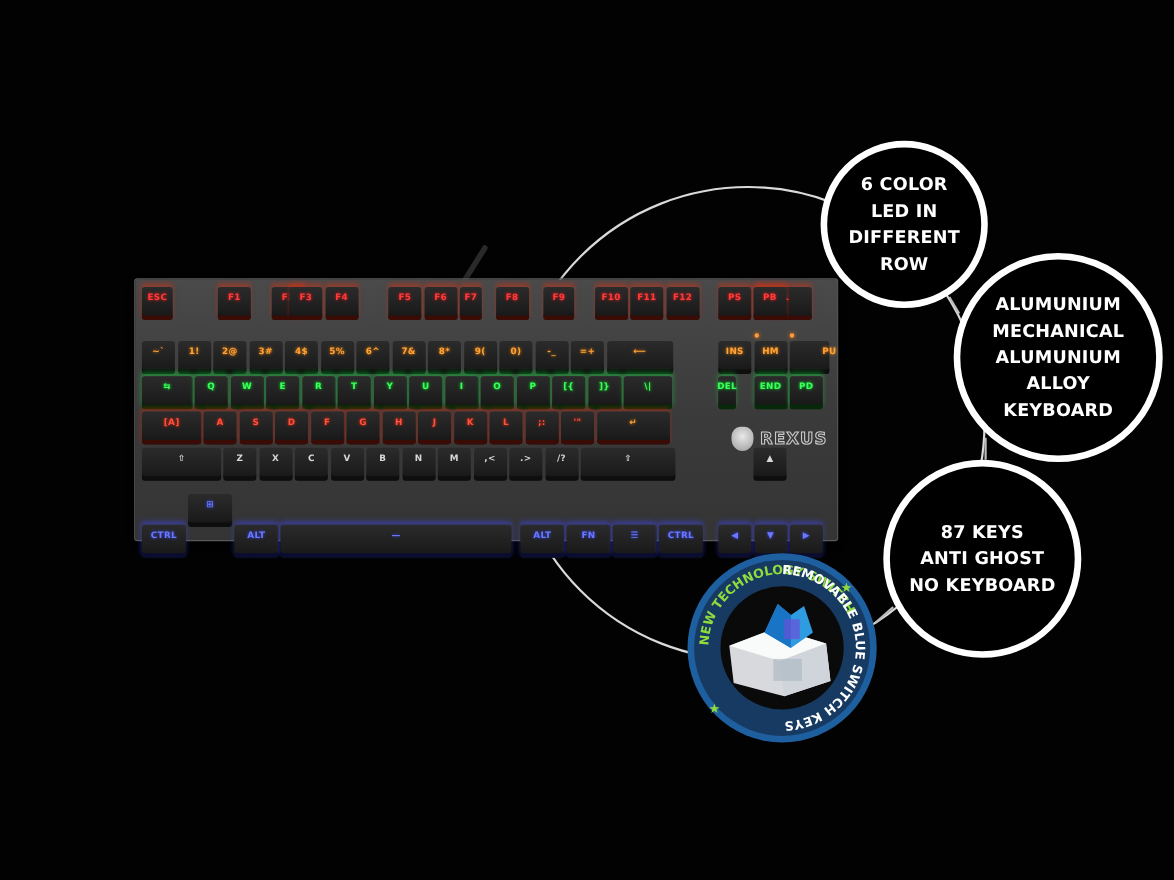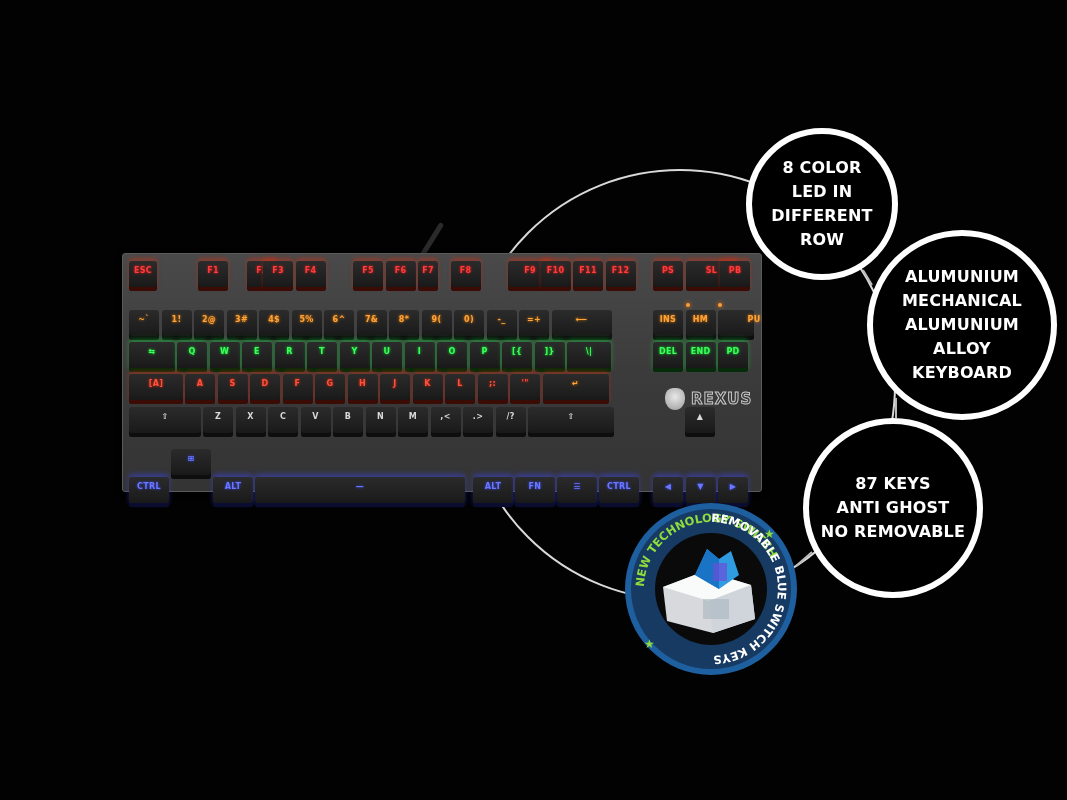--- a/index.html
+++ b/index.html
@@ -69,39 +69,39 @@
       </div>
       <div class="key r-red glow-red" style="left: 262.5px; top: 7px; width: 30px;">
         <span class="lbl">F6</span>
       </div>
       <div class="key r-red glow-red" style="left: 295px; top: 7px; width: 20px;">
         <span class="lbl">F7</span>
       </div>
       <div class="key r-red glow-red" style="left: 327.5px; top: 7px; width: 30px;">
         <span class="lbl">F8</span>
       </div>
-      <div class="key r-red glow-red" style="left: 385px; top: 7px; width: 44px;">
+      <div class="key r-red glow-red" style="left: 371px; top: 7px; width: 28px;">
         <span class="lbl">F9</span>
       </div>
       <div class="key r-red glow-red" style="left: 417.5px; top: 7px; width: 30px;">
         <span class="lbl">F10</span>
       </div>
       <div class="key r-red glow-red" style="left: 450px; top: 7px; width: 30px;">
         <span class="lbl">F11</span>
       </div>
       <div class="key r-red glow-red" style="left: 482.5px; top: 7px; width: 30px;">
         <span class="lbl">F12</span>
       </div>
       <div class="key r-red glow-red" style="left: 530px; top: 7px; width: 30px;">
         <span class="lbl">PS</span>
       </div>
       <div class="key r-red glow-red" style="left: 562.5px; top: 7px; width: 52px;">
         <span class="lbl">SL</span>
       </div>
-      <div class="key r-red glow-red" style="left: 597px; top: 7px; width: 30px;">
+      <div class="key r-red glow-red" style="left: 562px; top: 7px; width: 30px;">
         <span class="lbl">PB</span>
       </div>
       <div class="key r-org" style="left: 6px; top: 56px; width: 30px;">
         <span class="lbl">~`</span>
       </div>
       <div class="key r-org" style="left: 38.5px; top: 56px; width: 30px;">
         <span class="lbl">1!</span>
       </div>
       <div class="key r-org" style="left: 71px; top: 56px; width: 30px;">
         <span class="lbl">2@</span>
@@ -183,21 +183,21 @@
       </div>
       <div class="key r-grn glow-grn" style="left: 379px; top: 88px; width: 30px;">
         <span class="lbl">[{</span>
       </div>
       <div class="key r-grn glow-grn" style="left: 411.5px; top: 88px; width: 30px;">
         <span class="lbl">]}</span>
       </div>
       <div class="key r-grn glow-grn" style="left: 444px; top: 88px; width: 44px;">
         <span class="lbl">\|</span>
       </div>
-      <div class="key r-grn glow-grn" style="left: 530px; top: 88px; width: 30px;">
+      <div class="key r-grn glow-grn" style="left: 530px; top: 88px; width: 16px;">
         <span class="lbl">DEL</span>
       </div>
       <div class="key r-grn glow-grn" style="left: 562.5px; top: 88px; width: 30px;">
         <span class="lbl">END</span>
       </div>
       <div class="key r-grn glow-grn" style="left: 595px; top: 88px; width: 30px;">
         <span class="lbl">PD</span>
       </div>
       <div class="key r-red2 glow-red" style="left: 6px; top: 120px; width: 54px;">
         <span class="lbl">[A]</span>
@@ -306,38 +306,38 @@
       </div>
       <div class="key r-blu glow-blu" style="left: 562.5px; top: 195px; width: 30px;">
         <span class="lbl">▼</span>
       </div>
       <div class="key r-blu glow-blu" style="left: 595px; top: 195px; width: 30px;">
         <span class="lbl">▶</span>
       </div>
     </div>
 
   <div class="bubble" style="left:746px;top:128px;width:152px;height:152px;">
-    <div class="t">8 COLOR</div>
+    <div class="t">6 COLOR</div>
     <div class="t">LED IN</div>
     <div class="t">DIFFERENT</div>
     <div class="t">ROW</div>
   </div>
 
   <div class="bubble" style="left:867px;top:230px;width:190px;height:190px;">
     <div class="t">ALUMUNIUM</div>
     <div class="t">MECHANICAL</div>
     <div class="t">ALUMUNIUM</div>
     <div class="t">ALLOY</div>
     <div class="t">KEYBOARD</div>
   </div>
 
   <div class="bubble" style="left:803px;top:418px;width:180px;height:180px;">
     <div class="t">87 KEYS</div>
     <div class="t">ANTI GHOST</div>
-    <div class="t">NO REMOVABLE</div>
+    <div class="t">NO KEYBOARD</div>
   </div>
 
   <svg class="badge" viewBox="0 0 178 178">
     <defs>
       <path id="arcTop" d="M 22 89 A 67 67 0 0 1 156 89"></path>
       <path id="arcRight" d="M 89 22 A 67 67 0 0 1 89 156"></path>
       <path id="arcBot" d="M 150 120 A 67 67 0 0 1 28 120"></path>
     </defs>
     <circle cx="89" cy="89" r="86" fill="#1e5fa0"></circle>
     <circle cx="89" cy="89" r="80" fill="#173a63"></circle>

